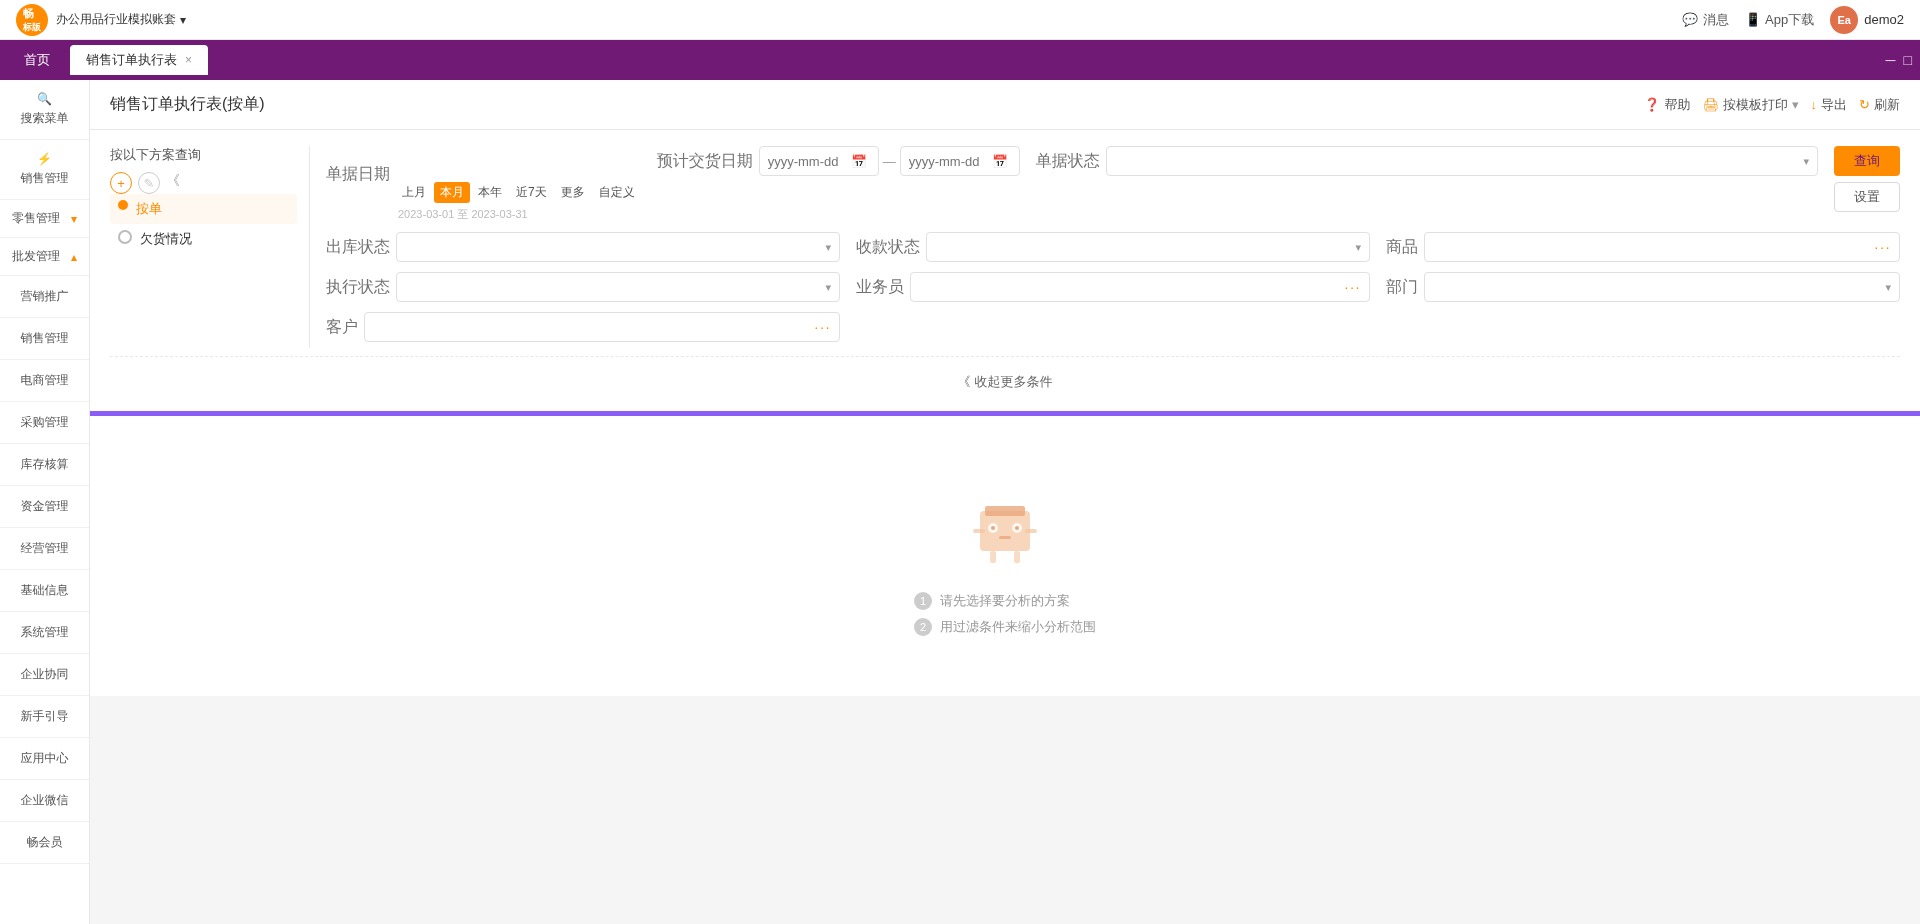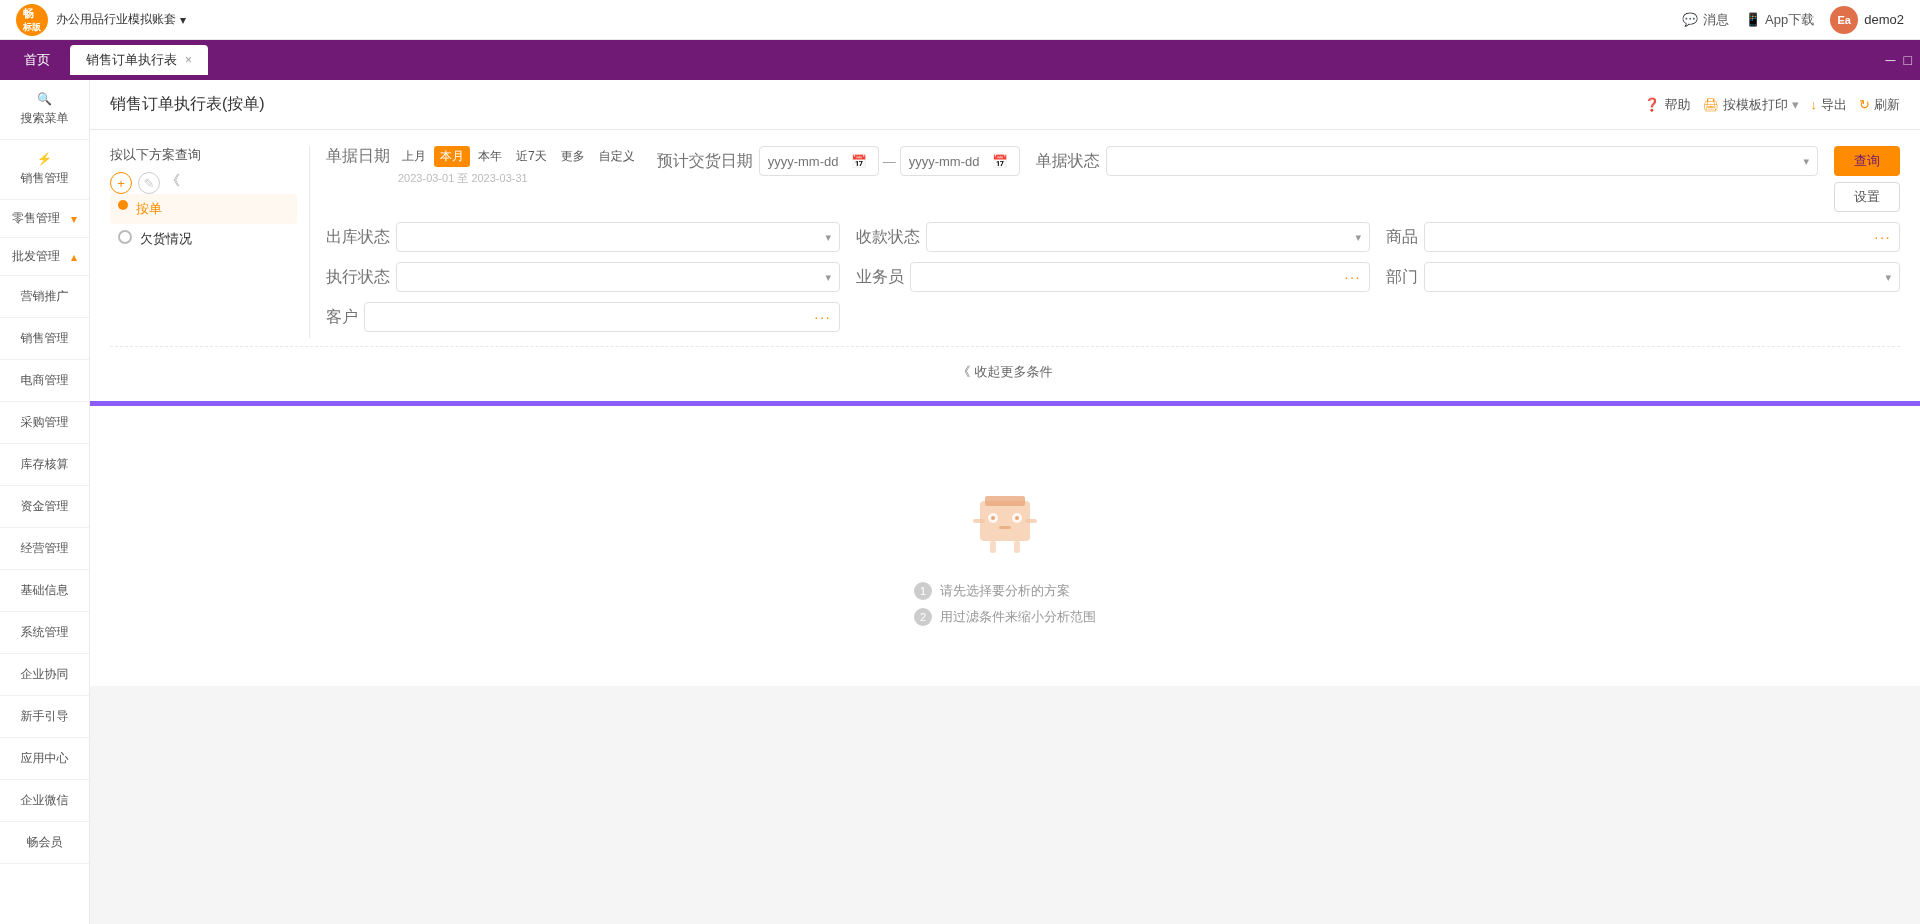--- a/index.html
+++ b/index.html
@@ -75,21 +75,21 @@
     .f-field { display: flex; align-items: center; gap: 6px; }
     .f-label { font-size: 16px; color: #737373; white-space: nowrap; }
     .f-control { flex: 1; height: 30px; border: 1px solid #e0e0e0; border-radius: 4px; padding: 0 8px; font-size: 13px; background: #fff; display: flex; align-items: center; justify-content: space-between; cursor: pointer; color: #333; min-width: 0; }
     .f-control .f-arrow { color: #999; font-size: 11px; flex-shrink: 0; }
     .f-control .f-dots { color: #ff8c00; font-size: 14px; letter-spacing: 1px; cursor: pointer; }
     .f-date-group { display: flex; align-items: center; gap: 4px; flex: 1; }
     .f-date-field { height: 30px; border: 1px solid #e0e0e0; border-radius: 4px; padding: 0 8px; font-size: 13px; background: #fff; display: flex; align-items: center; gap: 4px; flex: 1; color: #999; }
     .f-cal { color: #ff8c00; font-size: 13px; }
     .f-dash { color: #999; }
     .f-date-pills { display: flex; gap: 2px; align-items: center; }
-    .f-pill { font-size: 12px; padding: 2px 6px; border-radius: 3px; cursor: pointer; color: #555; background: transparent; border: none; }
+    .f-pill { font-size: 12px; padding: 2px 6px; border-radius: 3px; cursor: pointer; color: #555; background: transparent; border: none; margin-top: 36px; }
     .f-pill.active { background: #ff8c00; color: white; border-radius: 3px; }
 
     .date-hint { font-size: 11px; color: #bbb; margin-top: 2px; padding-left: 72px; }
 
   </style>
 </head>
 <body>
 
 <div class="topbar">
   <div class="topbar-left">

